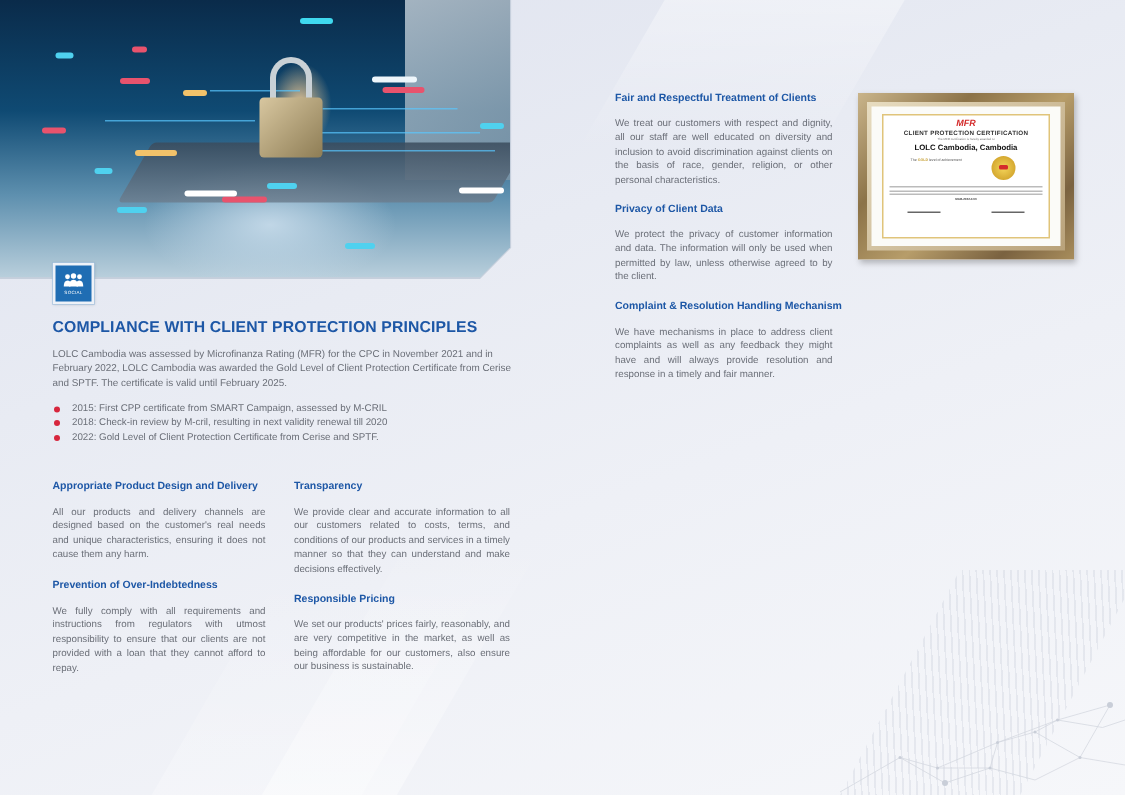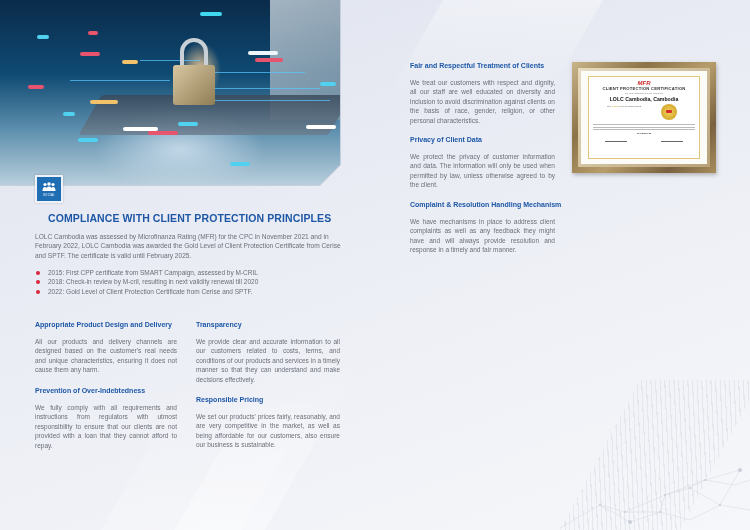--- a/index.html
+++ b/index.html
@@ -80,21 +80,21 @@
     .icon-badge {
       position: absolute; left: 35px; top: 175px; width: 28px; height: 28px;
       background: #1f6db3; border: 2px solid #eef2f8;
       display: flex; flex-direction: column; align-items: center; justify-content: center;
       box-shadow: 0 0 2px rgba(0,0,0,0.2);
     }
     .icon-badge svg { width: 16px; height: 10px; }
     .icon-badge .cap { font-size: 3px; color: #fff; margin-top: 1px; letter-spacing: 0.2px; }
 
     .main-title {
-      position: absolute; left: 48px; top: 212px;
+      position: absolute; left: 35px; top: 212px;
       font-size: 10.5px; font-weight: bold; color: #1d57a6; letter-spacing: 0.1px;
     }
     .intro {
       position: absolute; left: 35px; top: 232px; width: 310px;
       font-size: 6.6px; line-height: 9.4px; color: #6b6f78;
     }
     .bullets {
       position: absolute; left: 35px; top: 268px; width: 300px; list-style: none;
     }
     .bullets li {

